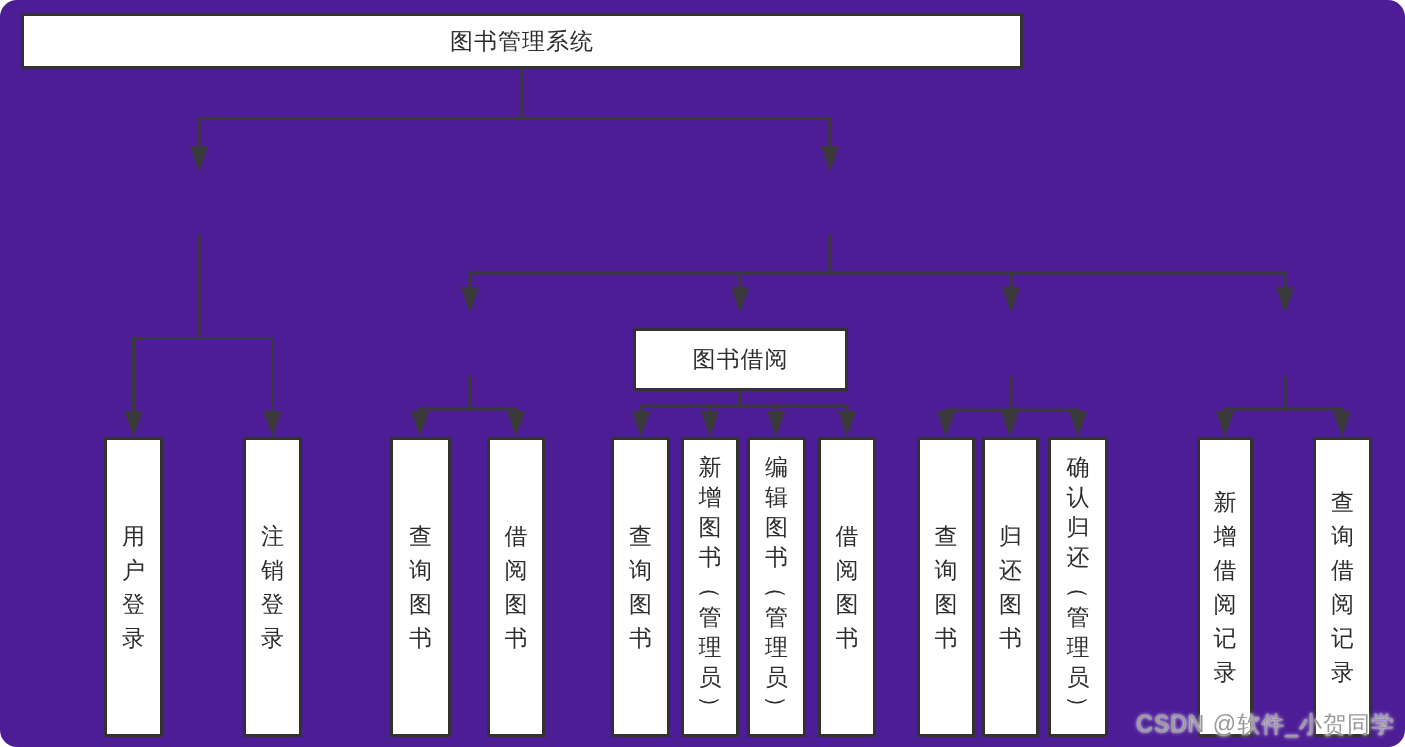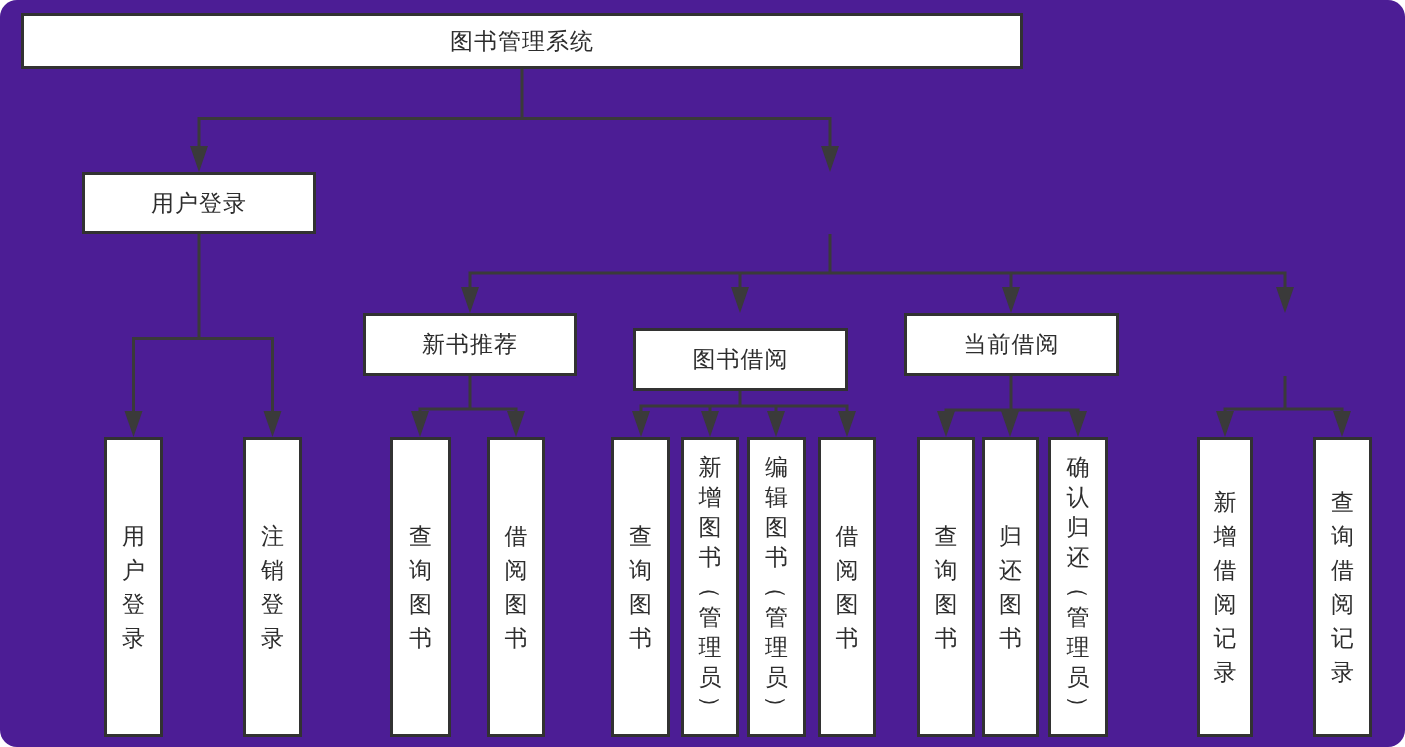--- a/index.html
+++ b/index.html
@@ -79,25 +79,22 @@
       <polygon points="937,411 955,411 946,437"></polygon>
       <polygon points="1001,411 1019,411 1010,437"></polygon>
       <polygon points="1069,411 1087,411 1078,437"></polygon>
       <polygon points="1216,411 1234,411 1225,437"></polygon>
       <polygon points="1333,411 1351,411 1342,437"></polygon>
     </g>
   </svg>
 
   <div class="node" style="left:21px;top:13px;width:1002px;height:56px;">图书管理系统</div>
 
-  <div class="node" style="left:82px;top:172px;width:234px;height:62px;">用户登录</div>
 
-  <div class="node" style="left:363px;top:313px;width:214px;height:63px;">新书推荐</div>
   <div class="node" style="left:633px;top:328px;width:215px;height:63px;">图书借阅</div>
-  <div class="node" style="left:904px;top:313px;width:215px;height:63px;">当前借阅</div>
 
   <div class="node vbox" style="left:104px;top:437px;width:59px;height:300px;">
       <span class="vchar" style="height: 34px; line-height: 34px;">用</span>
       <span class="vchar" style="height: 34px; line-height: 34px;">户</span>
       <span class="vchar" style="height: 34px; line-height: 34px;">登</span>
       <span class="vchar" style="height: 34px; line-height: 34px;">录</span>
     </div>
   <div class="node vbox" style="left:243px;top:437px;width:59px;height:300px;">
       <span class="vchar" style="height: 34px; line-height: 34px;">注</span>
       <span class="vchar" style="height: 34px; line-height: 34px;">销</span>
@@ -187,14 +184,15 @@
     </div>
   <div class="node vbox" style="left:1313px;top:437px;width:59px;height:300px;">
       <span class="vchar" style="height: 34px; line-height: 34px;">查</span>
       <span class="vchar" style="height: 34px; line-height: 34px;">询</span>
       <span class="vchar" style="height: 34px; line-height: 34px;">借</span>
       <span class="vchar" style="height: 34px; line-height: 34px;">阅</span>
       <span class="vchar" style="height: 34px; line-height: 34px;">记</span>
       <span class="vchar" style="height: 34px; line-height: 34px;">录</span>
     </div>
 
+  <div class="watermark">CSDN @软件_小贺同学</div>
 
 </div>
 
 </body></html>

